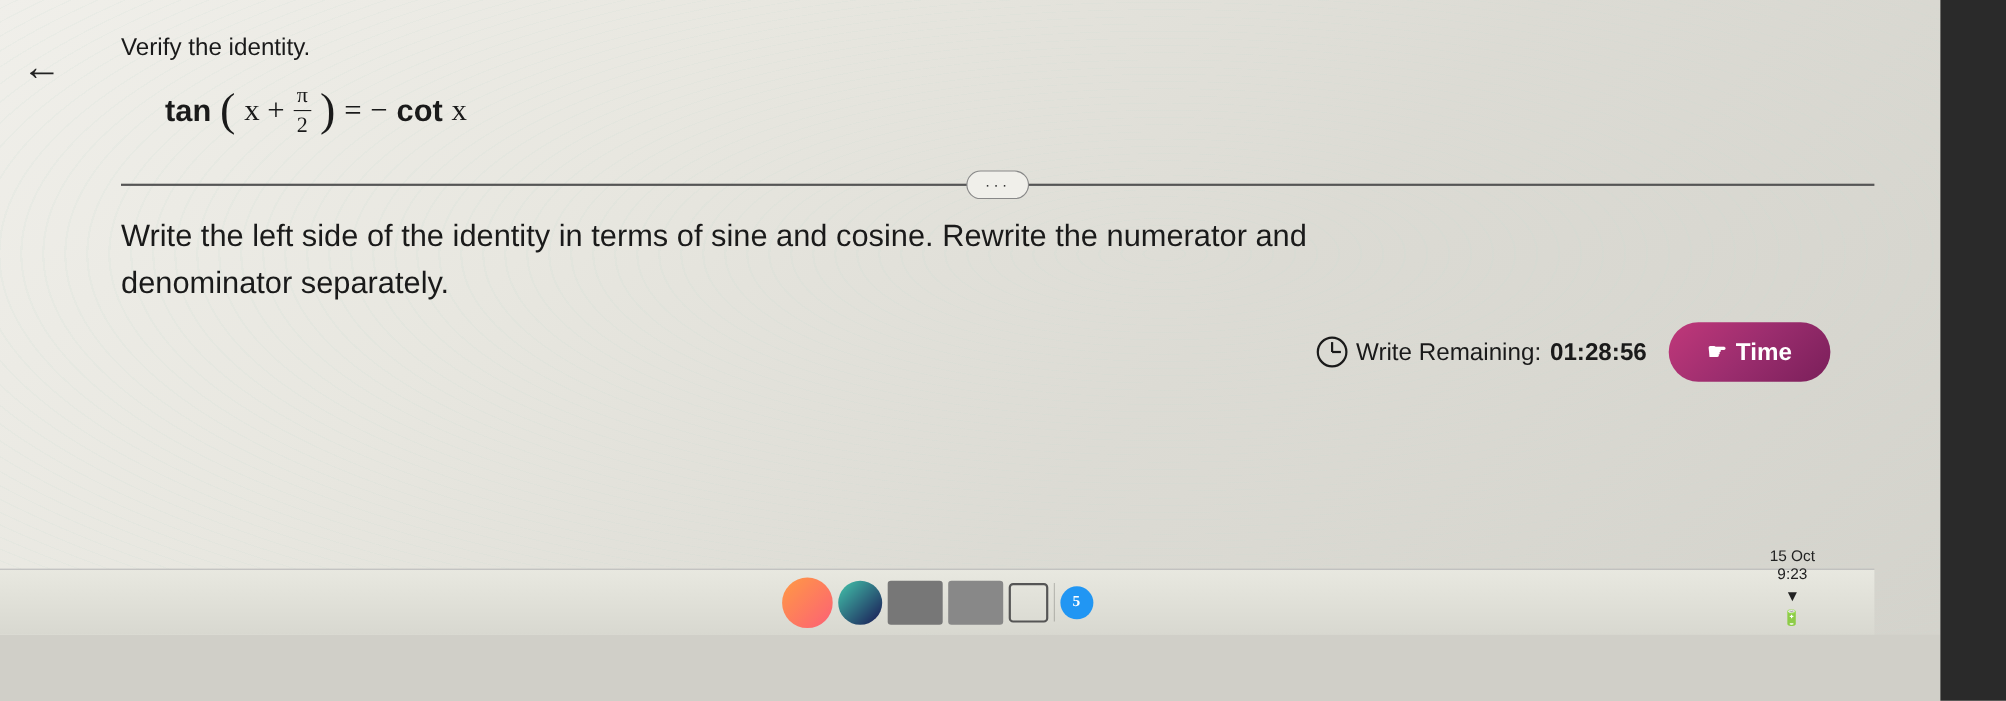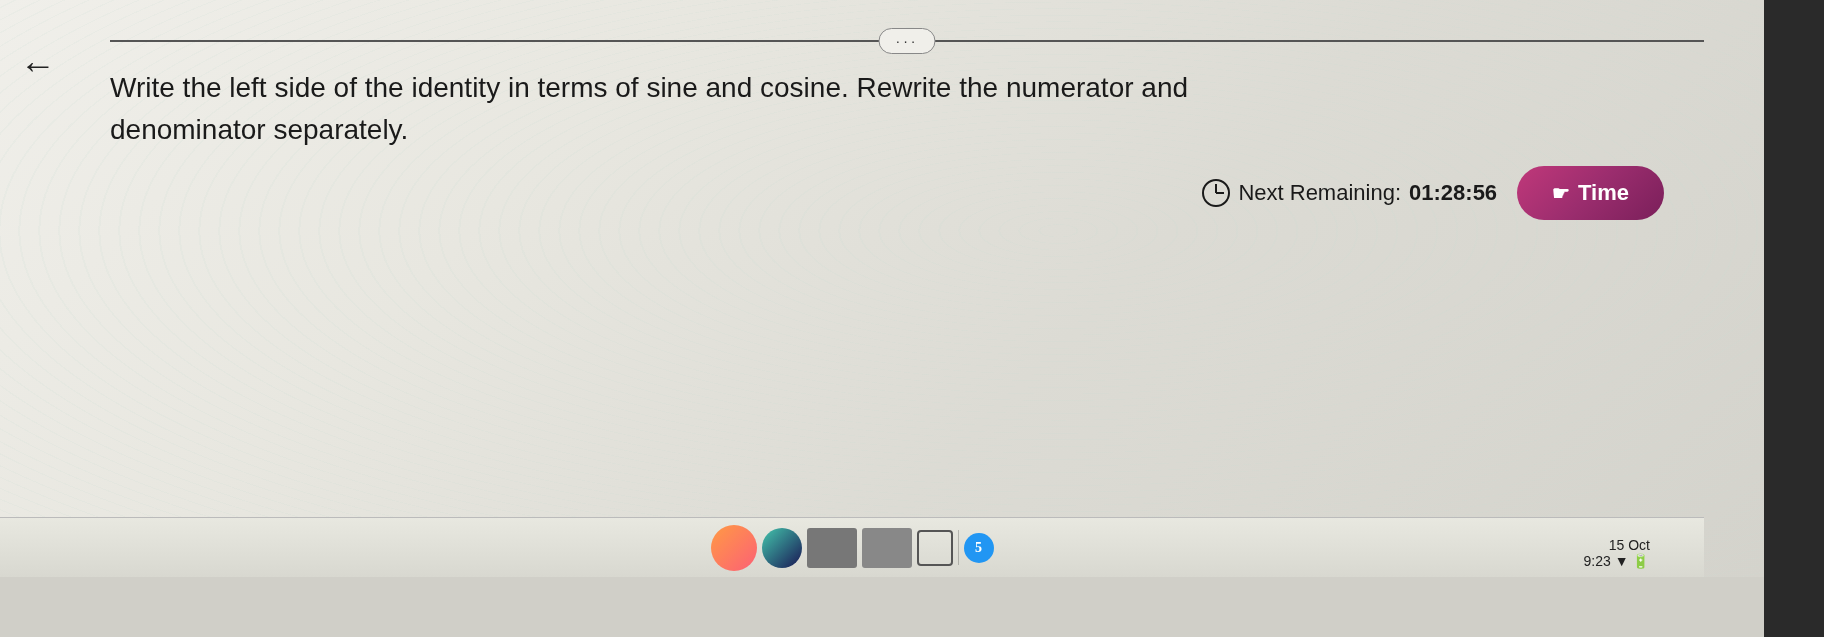--- a/index.html
+++ b/index.html
@@ -357,32 +357,50 @@
 </head>
 <body>
 
 <div class="main-content">
   <div class="wave-overlay"></div>
 
   <div class="back-button">←</div>
 
   <div class="content-area">
 
+    <div class="question-section">
+      <div class="question-title">Verify the identity.</div>
+
+      <div class="math-formula">
+        <span class="math-tan">tan</span>
+        <span class="math-paren">(</span>
+        <span>x +</span>
+        <span class="math-fraction">
+          <span class="numerator">π</span>
+          <span class="denominator">2</span>
+        </span>
+        <span class="math-paren">)</span>
+        <span class="math-equals">=</span>
+        <span class="math-minus">−</span>
+        <span class="math-cot">cot</span>
+        <span>x</span>
+      </div>
+    </div>
 
     <div class="divider-section">
       <div class="divider-line"></div>
       <button class="dots-button">···</button>
     </div>
 
     <div class="instruction-text">Write the left side of the identity in terms of sine and cosine. Rewrite the numerator and denominator separately.</div>
 
     <div class="bottom-bar">
       <div class="timer-section">
         <div class="timer-icon"></div>
-        <span class="timer-label">Next Remaining:</span>
+        <span class="timer-label">Write Remaining:</span>
         <span class="timer-value">01:28:56</span>
       </div>
       <button class="next-button">
         <span class="hand-icon">☛</span>
         <span>Time</span>
       </button>
     </div>
 
   </div>
 
@@ -394,21 +412,21 @@
       <div class="app-icon-square" style="width:50px;height:40px;background:#777;"></div>
       <div class="app-icon-square" style="width:50px;height:40px;background:#888;"></div>
       <div class="taskbar-square-icon" style="width:36px;height:36px;background:transparent;border:2px solid #555;"></div>
       <div class="taskbar-separator"></div>
       <div class="number-badge">5</div>
     </div>
 
     <div style="position:absolute;right:54px;bottom:8px;display:flex;align-items:center;gap:12px;">
       <div class="datetime-display">
         <div>15 Oct</div>
-        <div style="display:flex;align-items:center;gap:4px;">
+        <div style="display:flex;align-items:center;gap:4px;flex-direction:column;">
           <span>9:23</span>
           <span>▼</span>
           <span>🔋</span>
         </div>
       </div>
     </div>
   </div>
 </div>
 
 <div class="system-tray">

